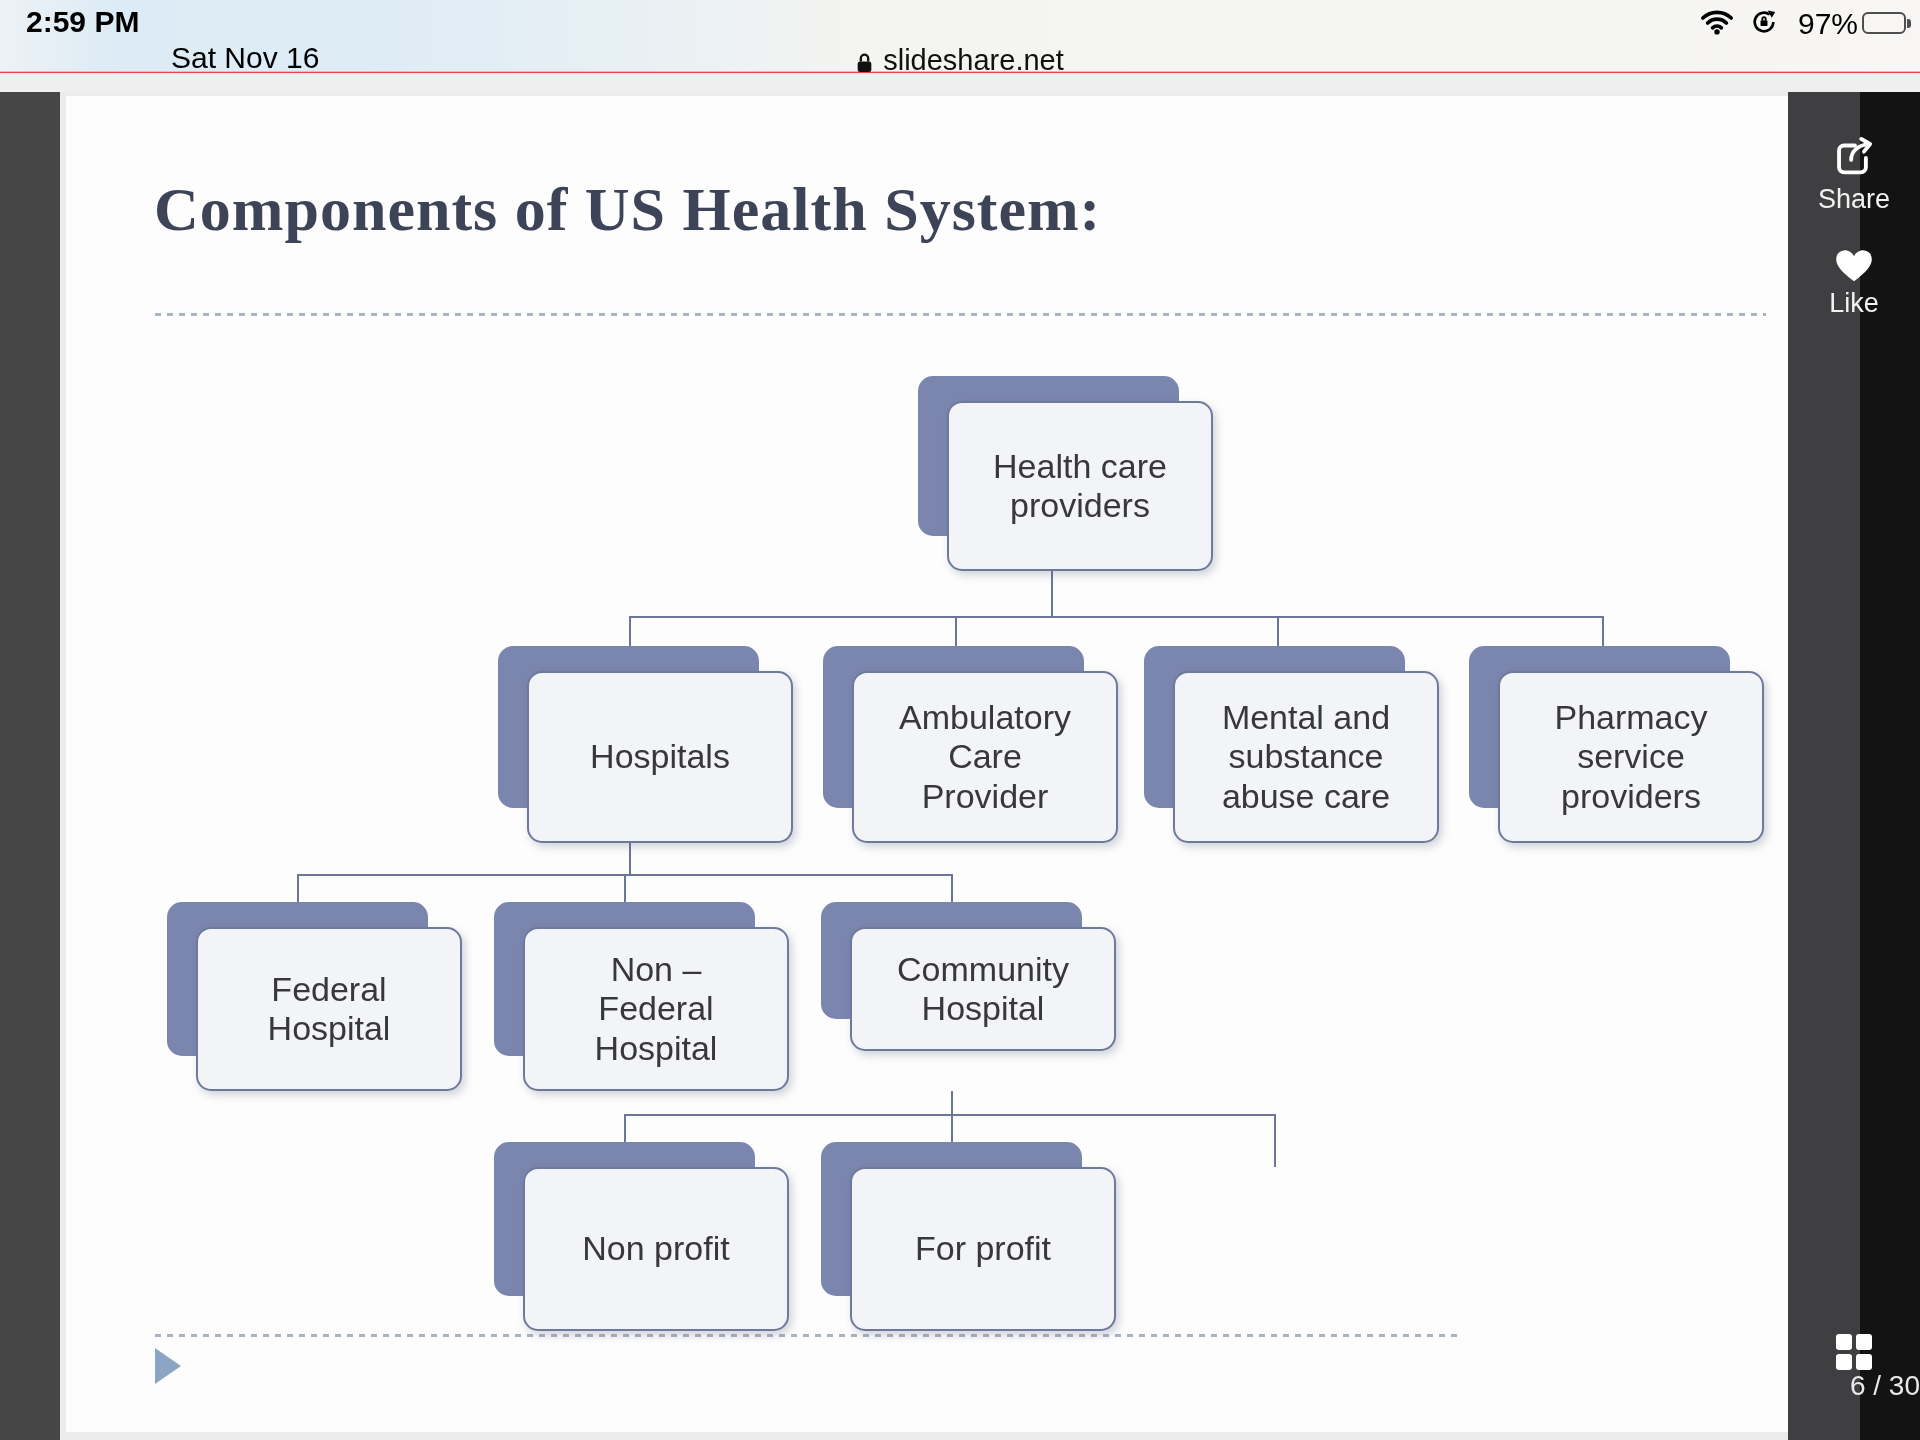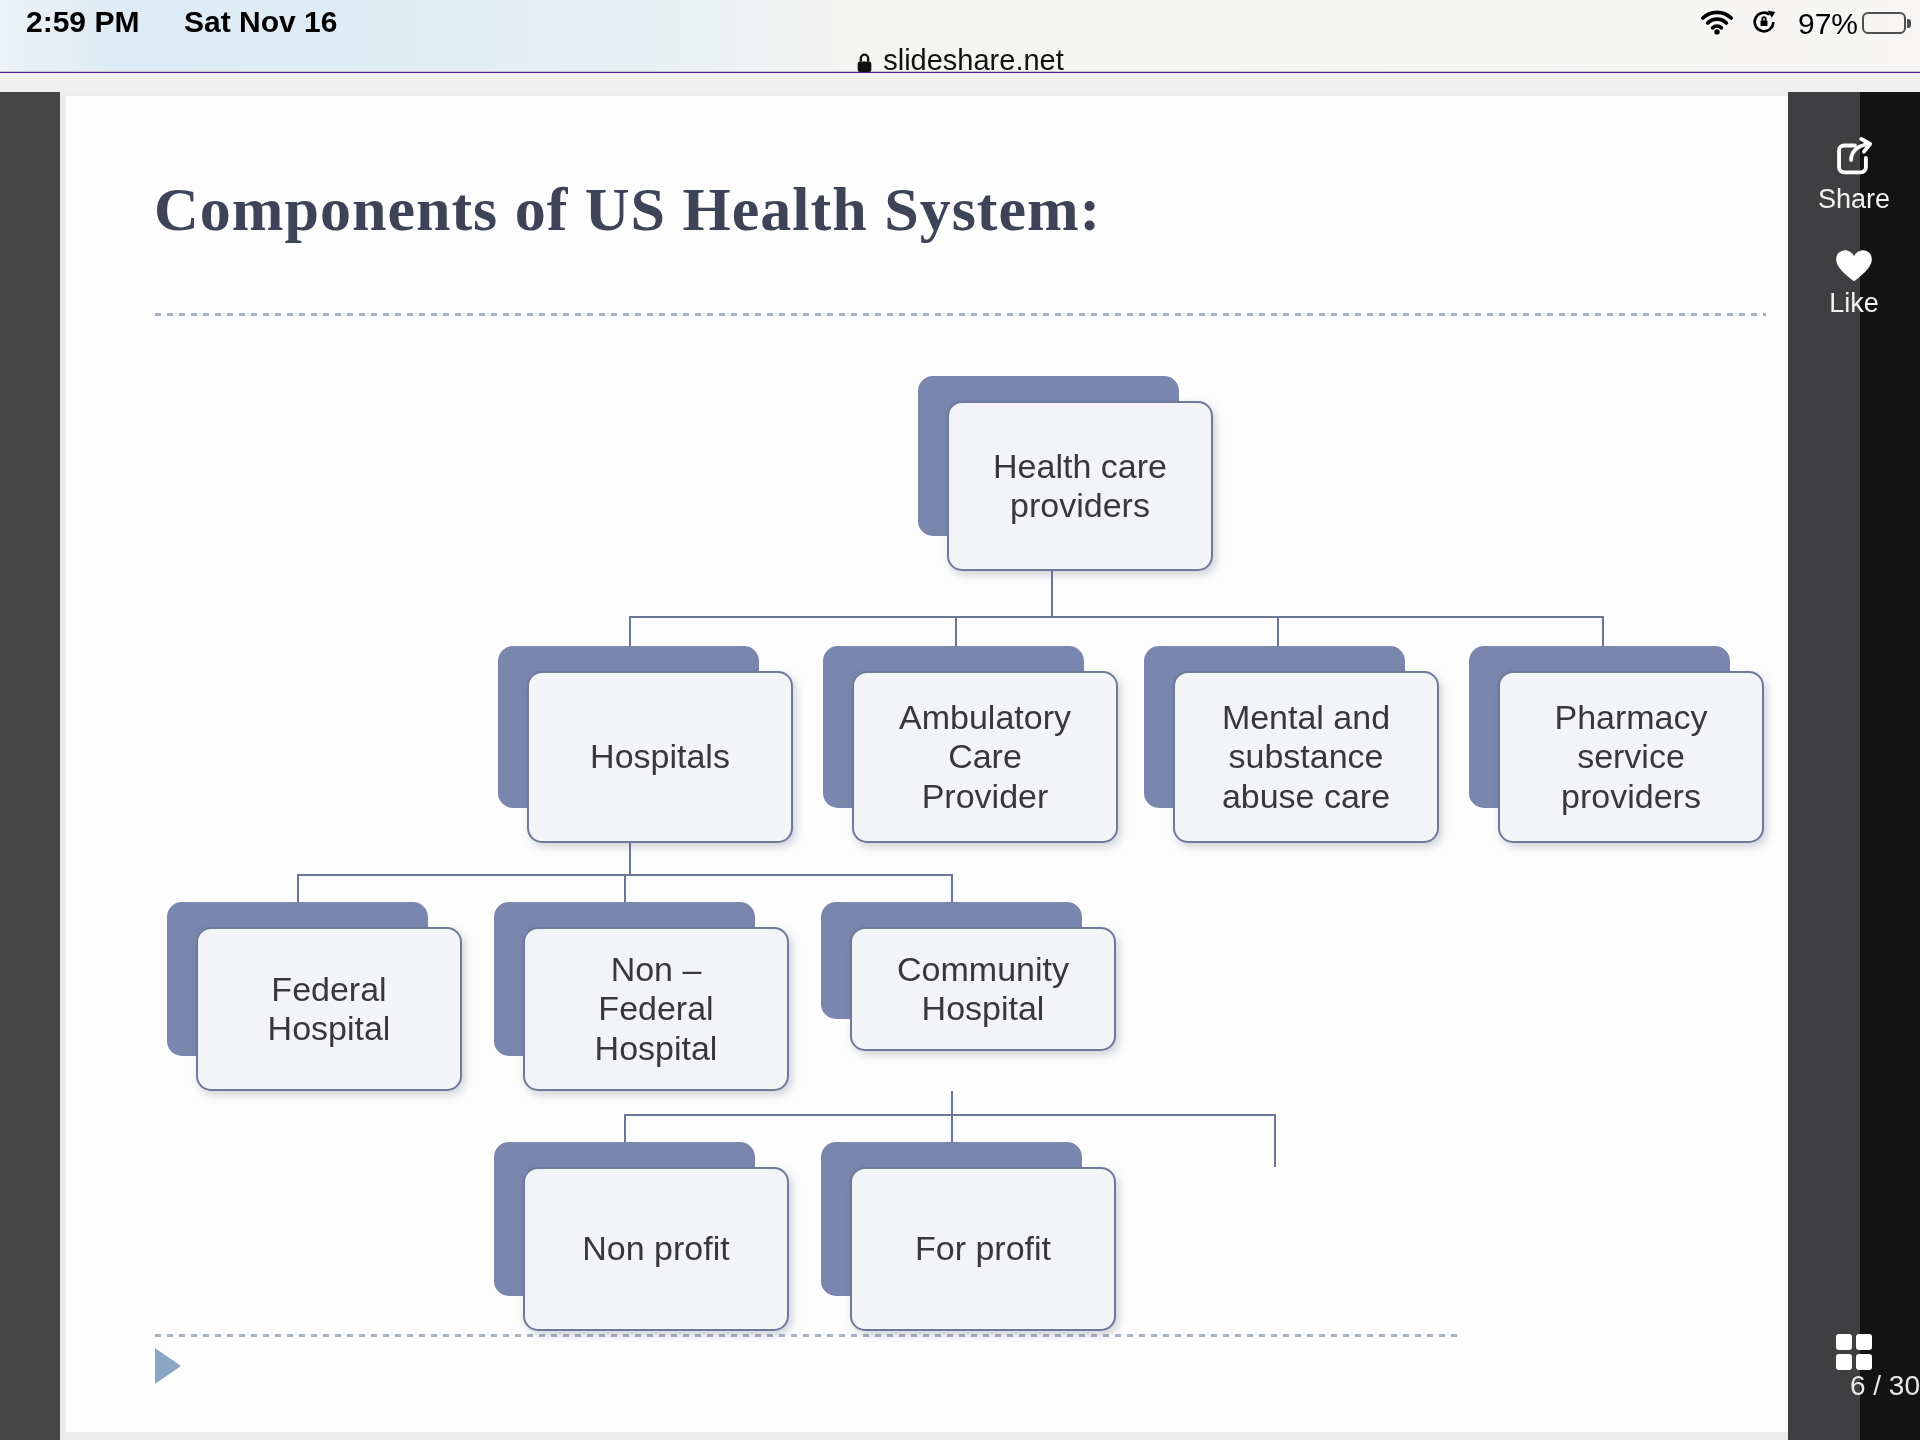--- a/index.html
+++ b/index.html
@@ -1,26 +1,26 @@
 <!DOCTYPE html>
 <html><head>
 <meta charset="utf-8">
 <style>
   html,body{margin:0;padding:0;background:#000;}
   *{box-sizing:border-box;}
-  #screen{position:relative;width:1920px;height:1440px;background:#4c1d95;overflow:hidden;
+  #screen{position:relative;width:1920px;height:1440px;background:#ef4444;overflow:hidden;
           font-family:"Liberation Sans",sans-serif;}
 
   
   .topbar{position:absolute;left:0;top:0;width:1920px;height:72px;
           background:linear-gradient(90deg,#edf2f5 0%,#dcebf5 6%,#e0edf5 24%,#f4f4f1 45%,#f7f6f4 100%);
           border-bottom:1px solid #c6c7c9;}
   .statustext{position:absolute;top:5px;font-size:30px;color:#000;}
   .time{left:26px;font-weight:600;}
-  .date{left:184px;font-weight:700;}
+  .date{left:171px;font-weight:400;margin-top:36px;}
   .pct{right:62px;top:7px;font-weight:400;}
   .urlrow{position:absolute;left:0;top:44px;width:100%;text-align:center;font-size:29px;color:#111;}
   .urlrow svg{vertical-align:-3px;margin-right:10px;}
   .wifi{position:absolute;right:186px;top:9px;}
   .rotlock{position:absolute;right:142px;top:8px;}
   .battery{position:absolute;right:14px;top:12px;width:44px;height:22px;border:2px solid #4e4e4e;
            border-radius:6px;padding:2px;}
   .battery .fill{width:92%;height:100%;background:#000;border-radius:3px;}
   .battery .tip{position:absolute;right:-7px;top:5px;width:4px;height:9px;background:#4e4e4e;
                 border-radius:0 3px 3px 0;}

